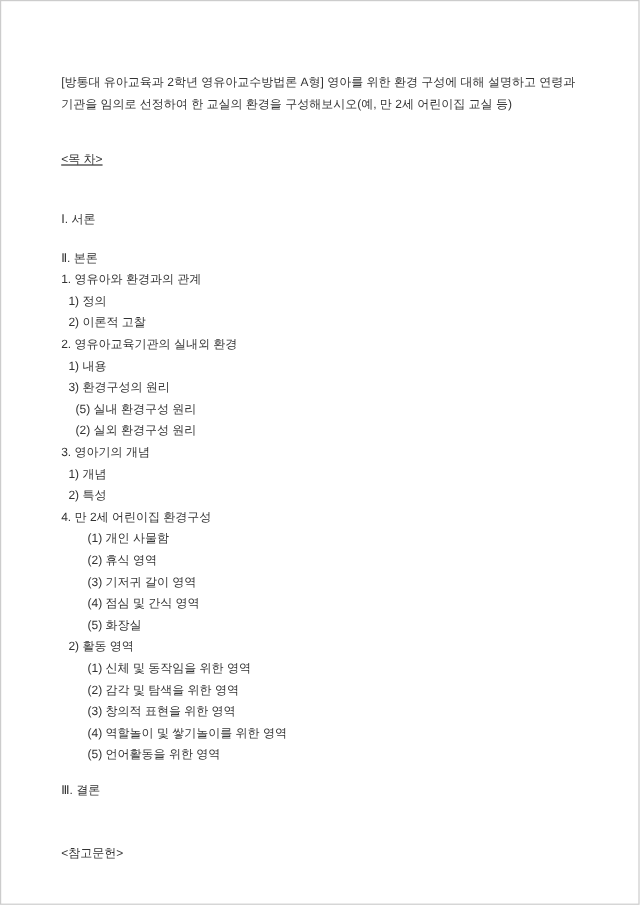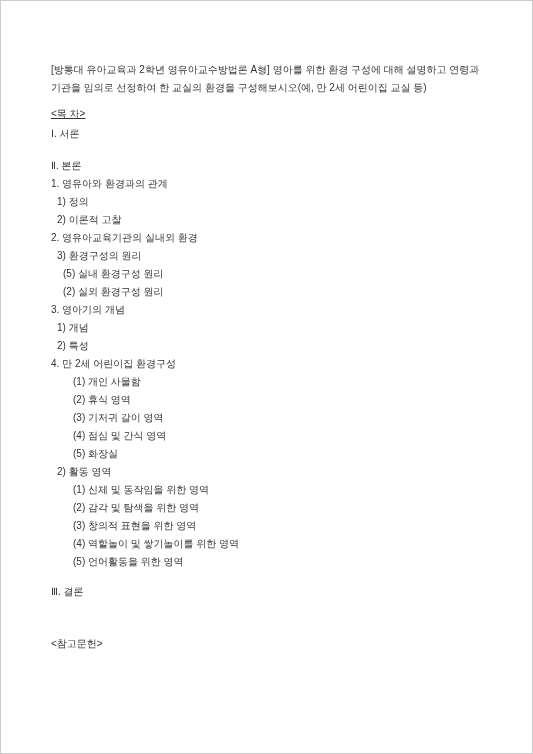--- a/index.html
+++ b/index.html
@@ -12,25 +12,25 @@
       height: 754px;
       background: #ffffff;
       font-family: "Malgun Gothic", "맑은 고딕", sans-serif;
       font-size: 10px;
       line-height: 1.8;
       color: #333333;
       padding: 60px 50px 50px 50px;
       border: 1px solid #cccccc;
     }
     .title {
-      margin-bottom: 8px;
+      margin-bottom: 28px;
       word-break: keep-all;
     }
     .toc-header {
-      margin-bottom: 2px;
+      margin-bottom: 32px;
       text-decoration: underline;
     }
     .section-main {
       margin-bottom: 14px;
     }
     .section-group {
       margin-bottom: 12px;
     }
     .lvl0 { padding-left: 0; }
     .lvl1 { padding-left: 0; }
@@ -52,20 +52,21 @@
 <div class="toc-header">&lt;목    차&gt;</div>
 
 <div class="section-main lvl0 item">Ⅰ. 서론</div>
 
 <div class="section-group">
   <div class="lvl0 item">Ⅱ. 본론</div>
   <div class="lvl1 item">1. 영유아와 환경과의 관계</div>
   <div class="lvl2 item">1) 정의</div>
   <div class="lvl2 item">2) 이론적 고찰</div>
   <div class="lvl1 item">2. 영유아교육기관의 실내외 환경</div>
+  <div class="lvl2 item">1) 내용</div>
   <div class="lvl2 item">3) 환경구성의 원리</div>
   <div class="lvl3 item">(5) 실내 환경구성 원리</div>
   <div class="lvl3 item">(2) 실외 환경구성 원리</div>
   <div class="lvl1 item">3. 영아기의 개념</div>
   <div class="lvl2 item">1) 개념</div>
   <div class="lvl2 item">2) 특성</div>
   <div class="lvl1 item">4. 만 2세 어린이집 환경구성</div>
   <div class="lvl4 item">(1) 개인 사물함</div>
   <div class="lvl4 item">(2) 휴식 영역</div>
   <div class="lvl4 item">(3) 기저귀 갈이 영역</div>

